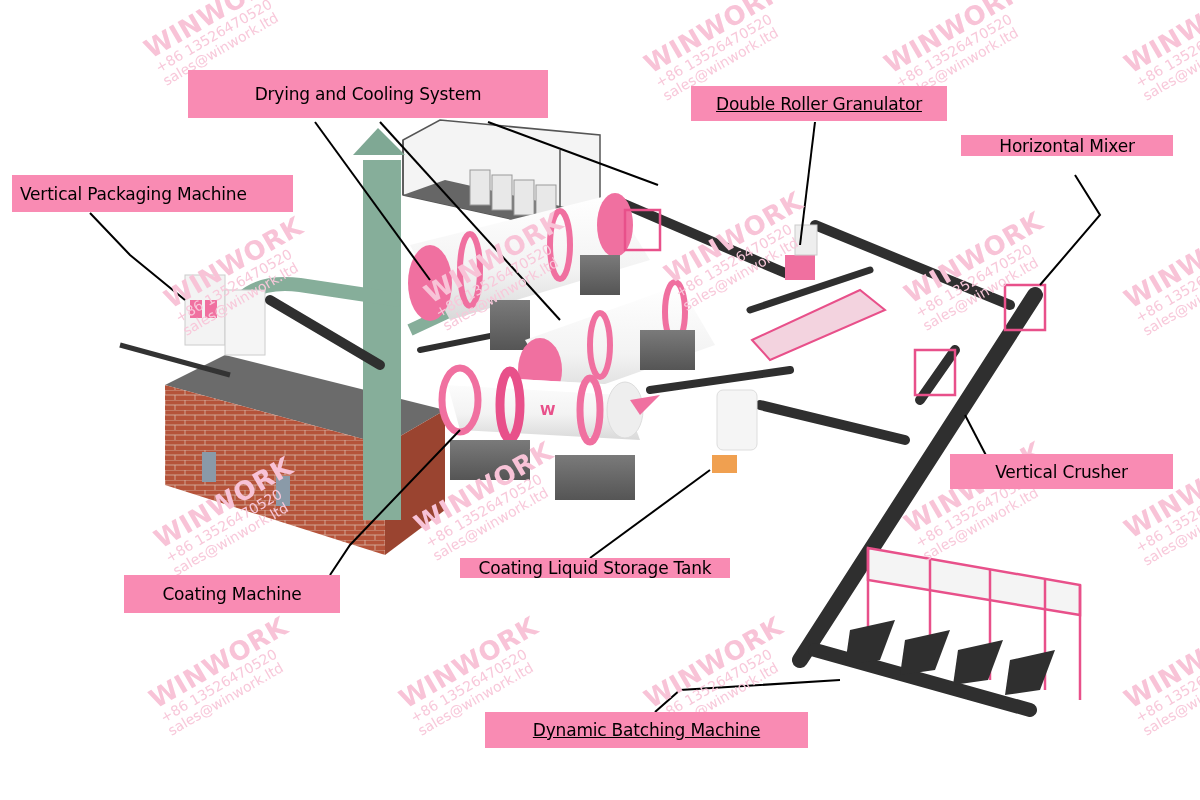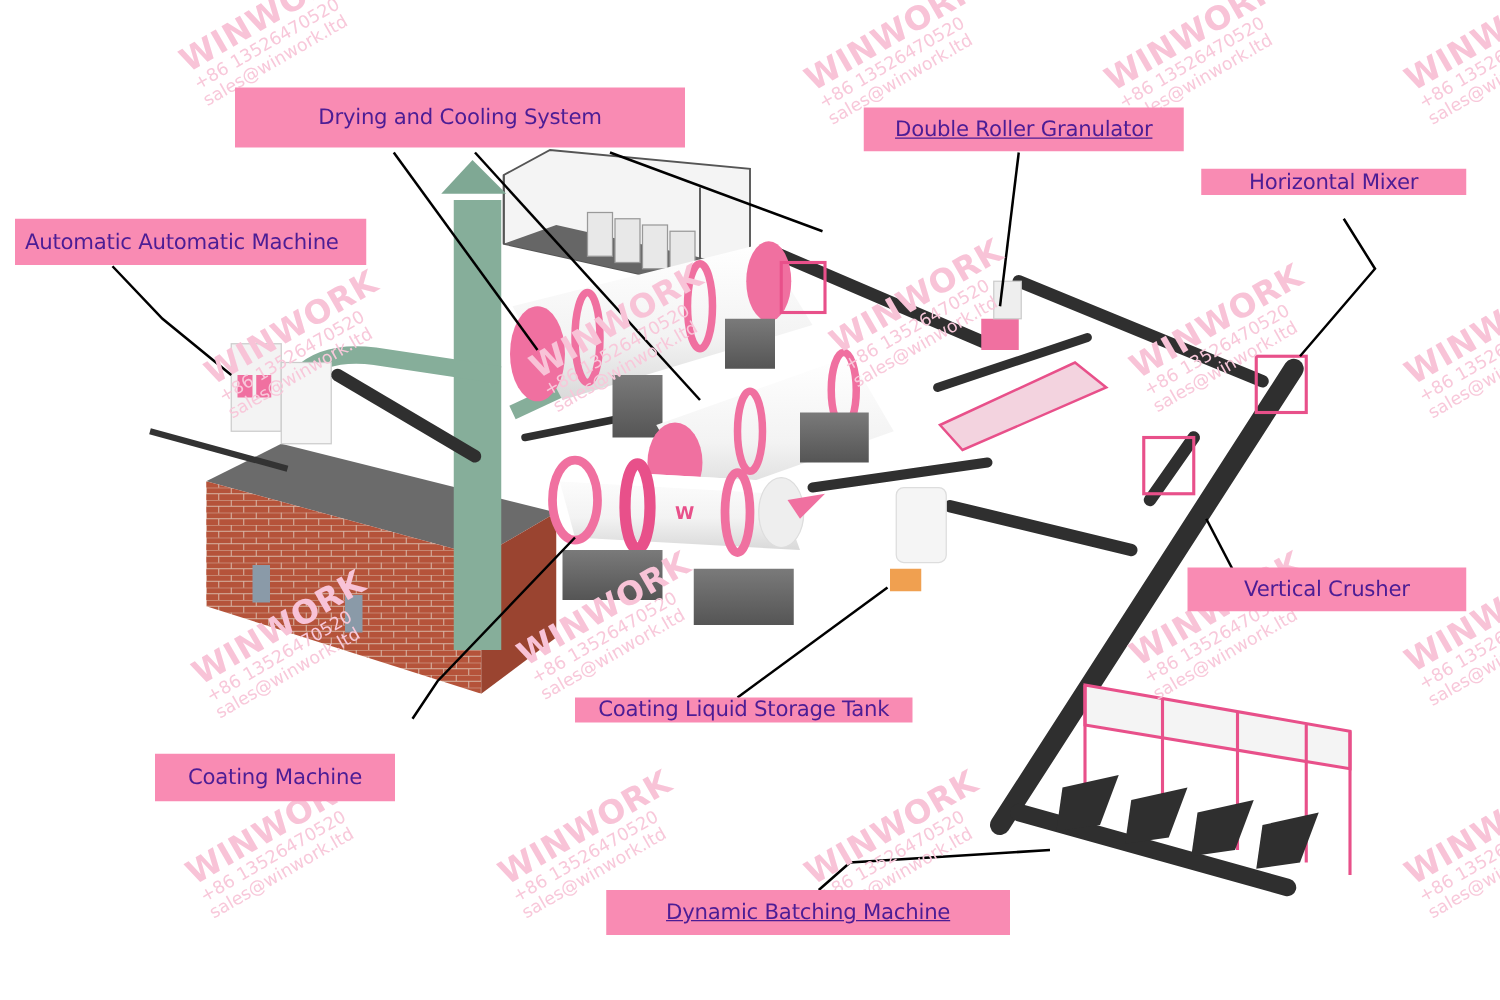--- a/index.html
+++ b/index.html
@@ -2,21 +2,21 @@
 <html><head>
 <meta charset="utf-8">
 <style>
   html, body { margin: 0; padding: 0; background: #ffffff; }
   #stage {
     position: relative; width: 1200px; height: 800px; overflow: hidden;
     background: #ffffff; font-family: "DejaVu Sans", sans-serif;
   }
   svg#scene { position: absolute; left: 0; top: 0; width: 1200px; height: 800px; }
   .label {
-    position: absolute; background: #f98bb3; color: #4c1d95;
+    position: absolute; background: #f98bb3; color: #000000;
     font-family: "DejaVu Sans", sans-serif; font-size: 17px;
     display: flex; align-items: center; justify-content: center;
     white-space: nowrap; letter-spacing: -0.2px; cursor: pointer;
   }
   .label.left { justify-content: flex-start; padding-left: 8px; box-sizing: border-box; }
   .wm { position: absolute; pointer-events: none; transform: rotate(-30deg); transform-origin: left top; }
   .wm .brand { font-family: "DejaVu Sans", sans-serif; font-weight: bold; font-size: 26px; color: #f8c3d7; letter-spacing: 0.5px; line-height: 26px; }
   .wm .line { font-family: "DejaVu Sans", sans-serif; font-size: 14px; color: #f8c8da; line-height: 15px; }
 </style>
 </head>
@@ -247,19 +247,19 @@
     <div class="wm" style="left:1120px;top:690px;">
       <div class="brand">WINWORK</div>
       <div class="line">+86 13526470520</div>
       <div class="line">sales@winwork.ltd</div>
     </div>
   </div>
 
   <div class="label" style="left:188px;top:70px;width:360px;height:48px;">Drying and Cooling System</div>
   <div class="label" style="left:691px;top:86px;width:256px;height:35px;text-decoration:underline;">Double Roller Granulator</div>
   <div class="label" style="left:961px;top:135px;width:212px;height:21px;">Horizontal Mixer</div>
-  <div class="label left" style="left:12px;top:175px;width:281px;height:37px;">Automatic Automatic Machine</div>
+  <div class="label left" style="left:12px;top:175px;width:281px;height:37px;">Vertical Packaging Machine</div>
   <div class="label" style="left:950px;top:454px;width:223px;height:35px;">Vertical Crusher</div>
-  <div class="label" style="left:124px;top:575px;width:192px;height:38px;margin-top:28px;">Coating Machine</div>
+  <div class="label" style="left:124px;top:575px;width:216px;height:38px;">Coating Machine</div>
   <div class="label" style="left:460px;top:558px;width:270px;height:20px;">Coating Liquid Storage Tank</div>
   <div class="label" style="left:485px;top:712px;width:323px;height:36px;text-decoration:underline;">Dynamic Batching Machine</div>
 
 </div>
 
 </body></html>

